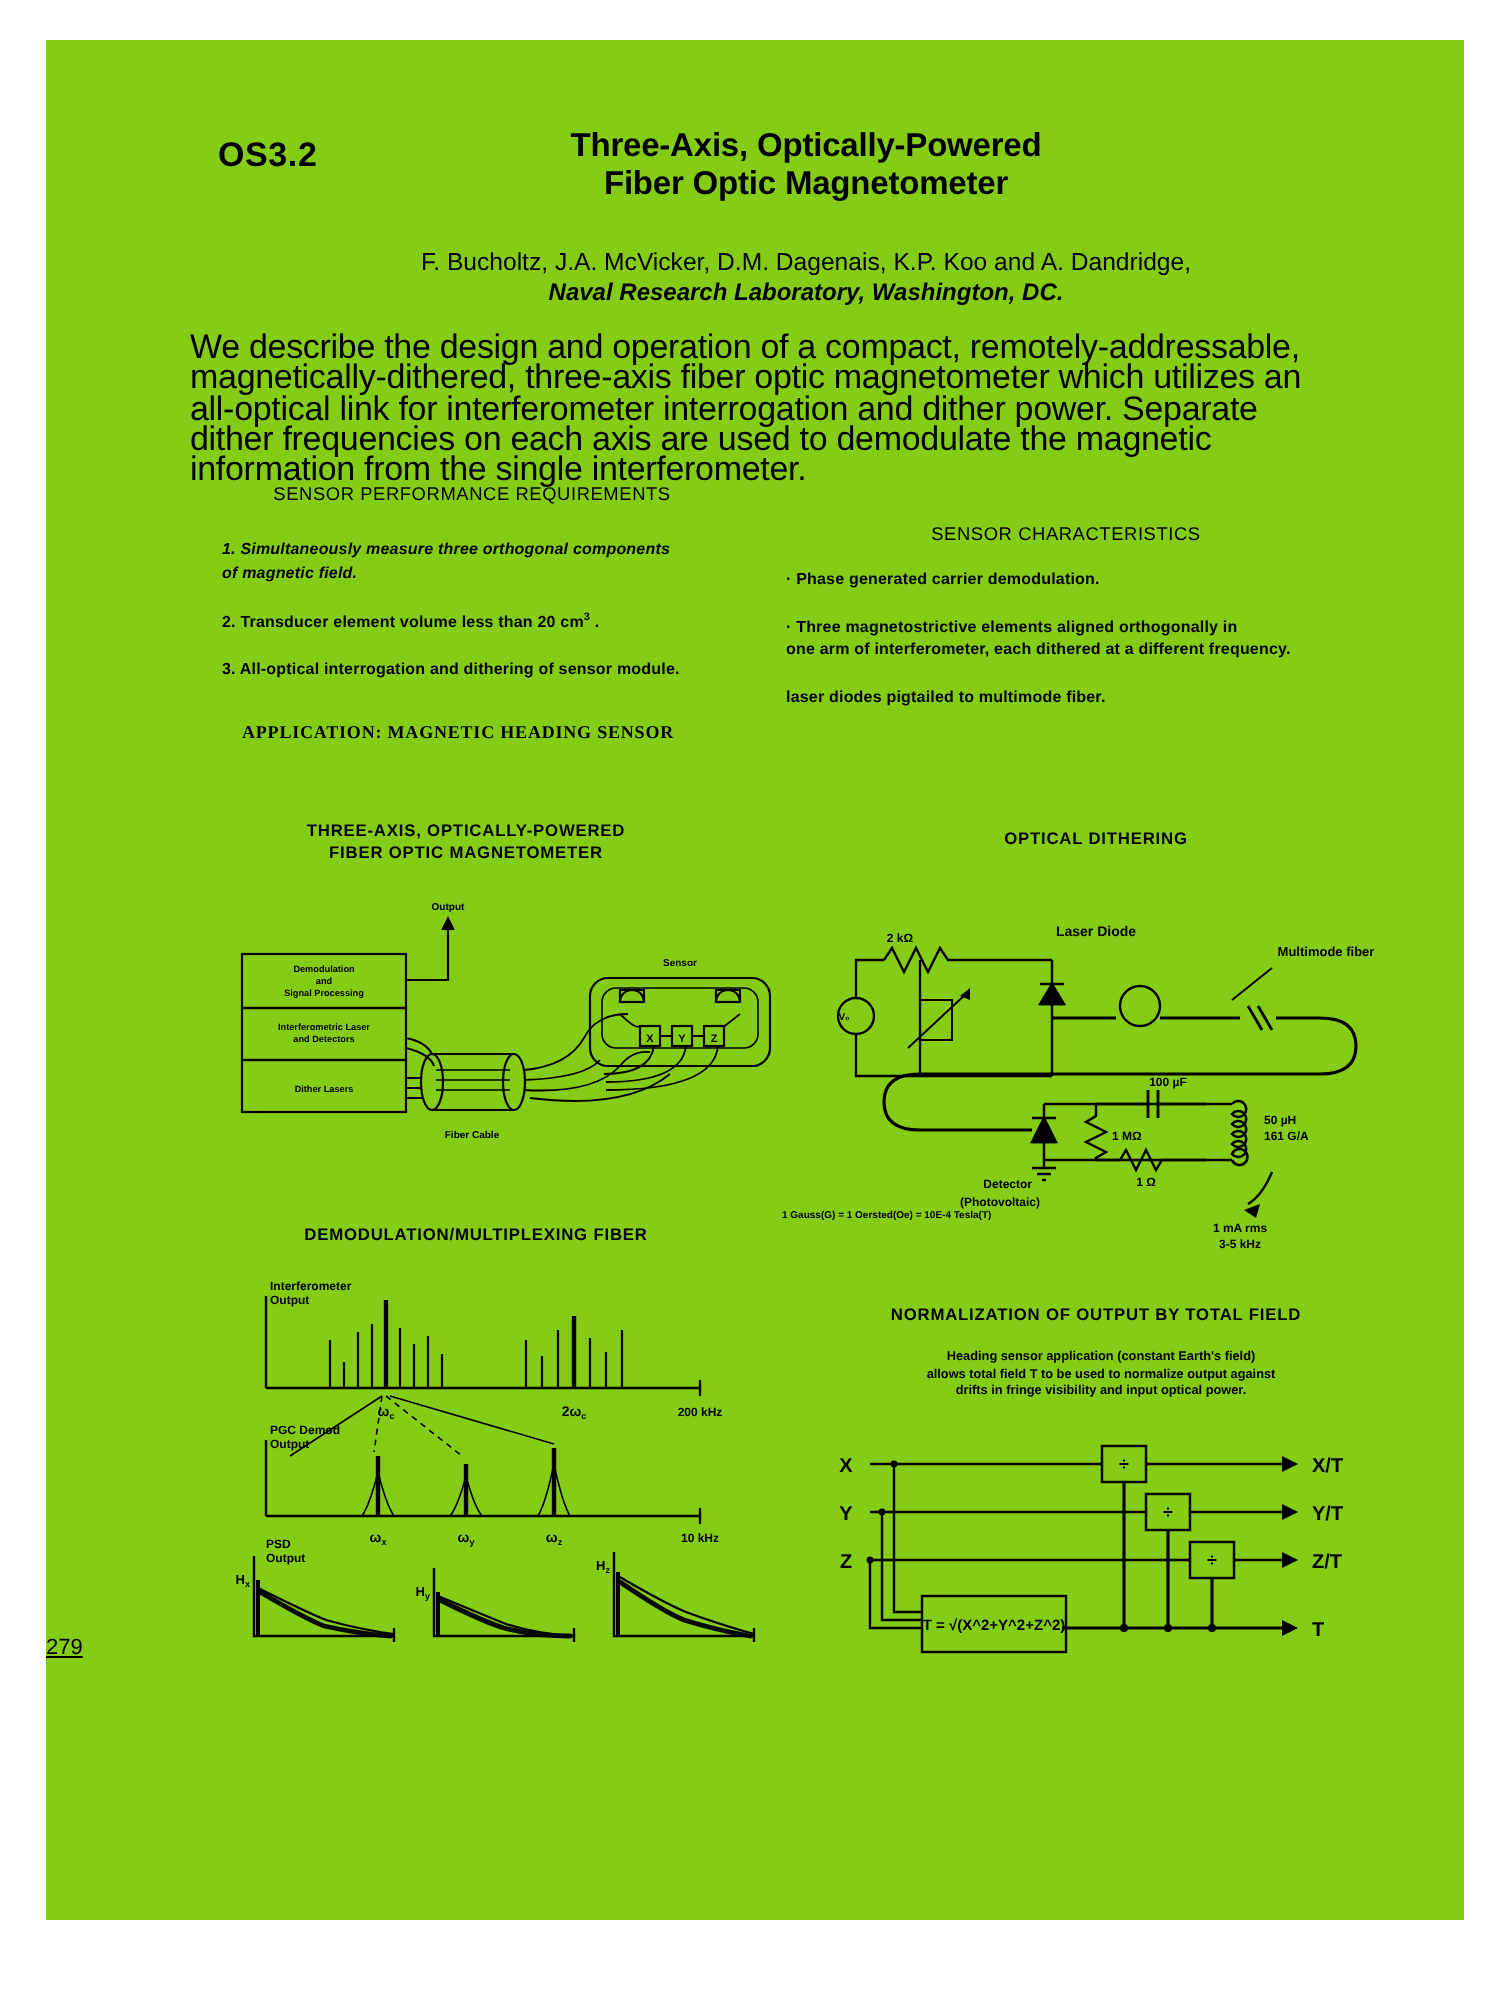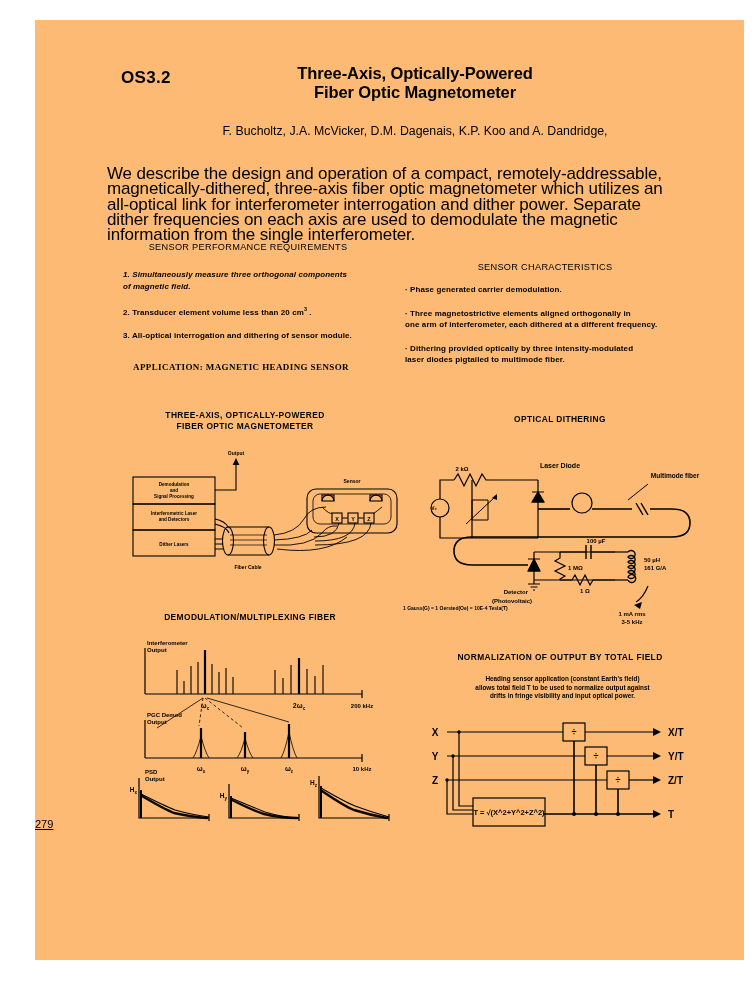--- a/index.html
+++ b/index.html
@@ -5,22 +5,22 @@
   html,body{margin:0;padding:0;background:#8a8a8a;}
   body{font-family:"Liberation Sans", sans-serif;}
   .page{
     position:relative;
     width:755px;height:1000px;
     background:#ffffff;
     margin:0 auto;
     overflow:hidden;
   }
   .sheet{
-    position:absolute;left:35px;top:20px;width:709px;height:940px;
-    background:#fdba74;
+    position:absolute;left:23px;top:20px;width:709px;height:940px;
+    background:#84cc16;
     box-shadow:0 0 0 1px #fff;
   }
   
   .os-code{
     position:absolute;left:86px;top:48px;
     font-weight:bold;font-size:17px;letter-spacing:0.3px;color:#000;
   }
   .title{
     position:absolute;left:180px;top:44px;width:400px;
     text-align:center;font-weight:bold;font-size:16.5px;line-height:19px;color:#000;
@@ -72,20 +72,21 @@
 
     <div class="os-code">OS3.2</div>
 
     <div class="title">
       <div>Three-Axis, Optically-Powered</div>
       <div>Fiber Optic Magnetometer</div>
     </div>
 
     <div class="authors">
       <div>F. Bucholtz, J.A. McVicker, D.M. Dagenais, K.P. Koo and A. Dandridge,</div>
+      <div class="aff">Naval Research Laboratory, Washington, DC.</div>
     </div>
 
     <div class="abstract">We describe the design and operation of a compact, remotely-addressable, magnetically-dithered, three-axis fiber optic magnetometer which utilizes an all-optical link for interferometer interrogation and dither power. Separate dither frequencies on each axis are used to demodulate the magnetic information from the single interferometer.</div>
 
     <div class="leftcol">
       <div class="colhead">SENSOR PERFORMANCE REQUIREMENTS</div>
       <div class="bullet first">
         <div>1. Simultaneously measure three orthogonal components</div>
         <div>of magnetic field.</div>
       </div>
@@ -97,21 +98,20 @@
     </div>
 
     <div class="rightcol">
       <div class="colhead">SENSOR CHARACTERISTICS</div>
       <div class="bullet">· Phase generated carrier demodulation.</div>
       <div class="bullet">
         <div>· Three magnetostrictive elements aligned orthogonally in</div>
         <div>one arm of interferometer, each dithered at a different frequency.</div>
       </div>
       <div class="bullet">
-        <div>·  Dithering provided optically by three intensity-modulated</div>
         <div>laser diodes pigtailed to multimode fiber.</div>
       </div>
     </div>
 
     <div class="panelhead" style="left:110px;top:390px;width:200px;">
       <div>THREE-AXIS, OPTICALLY-POWERED</div>
       <div>FIBER OPTIC MAGNETOMETER</div>
     </div>
 
     <div class="fig" style="left:82px;top:425px;">

